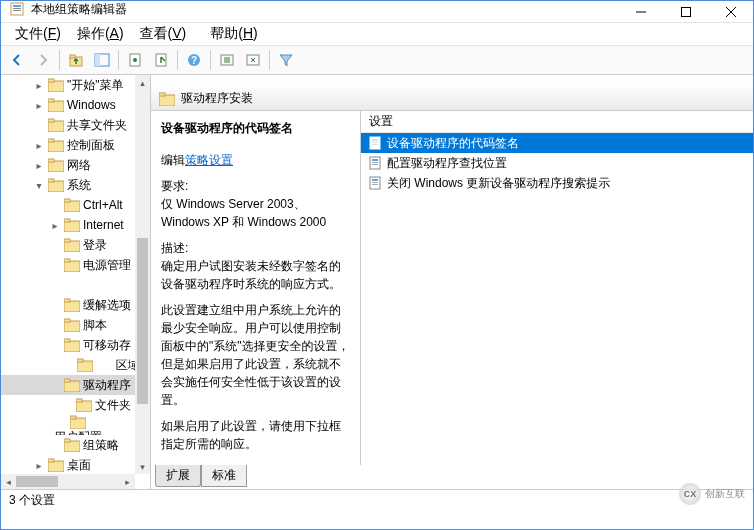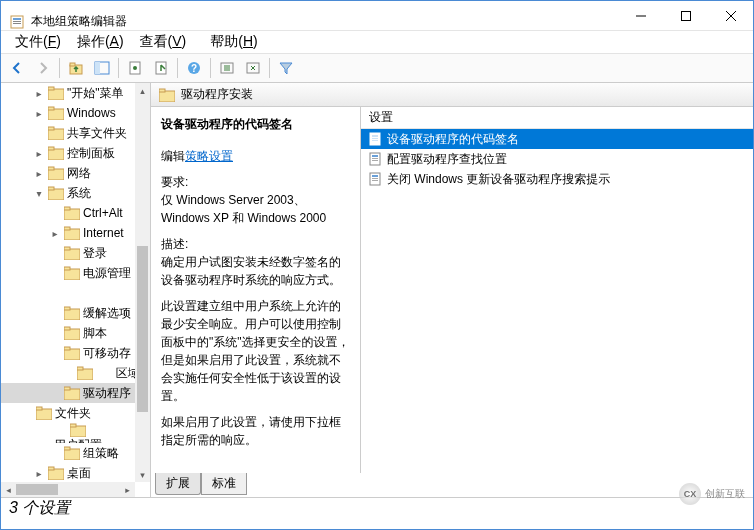--- a/index.html
+++ b/index.html
@@ -1,17 +1,17 @@
 <!DOCTYPE html>
 <html><head>
 <meta charset="utf-8">
 <style>
 * { box-sizing: border-box; margin: 0; padding: 0; font-family: "Microsoft YaHei", "Segoe UI", sans-serif; }
 body { width: 754px; height: 530px; background: #fff; overflow: hidden; position: relative; border: 1px solid #4a8ad4; }
-.titlebar { height: 30px; background: #fff; border-bottom: 1px solid #e5e5e5; display: flex; align-items: flex-end; padding: 0 0 0 8px; }
+.titlebar { height: 22px; background: #fff; border-bottom: 1px solid #e5e5e5; display: flex; align-items: flex-start; padding: 0 0 0 8px; }
 .titlebar .app-icon { width: 16px; height: 16px; margin-right: 6px; }
 .titlebar .title { font-size: 12px; flex: 1; color: #000; }
 .win-controls { display: flex; height: 100%; }
 .win-controls .btn { width: 45px; height: 100%; display: flex; align-items: center; justify-content: center; }
 .win-controls .btn svg { width: 10px; height: 10px; }
 .menubar { height: 22px; display: flex; align-items: center; padding: 0 6px; font-size: 14px; }
 .menubar .menu-item { padding: 2px 8px; color: #000; }
 .menubar .menu-item u { text-decoration: underline; }
 .toolbar { height: 30px; background: #fafafa; border-top: 1px solid #e3e3e3; border-bottom: 1px solid #ccc; display: flex; align-items: center; padding: 0 4px; gap: 2px; }
 .toolbar .tbtn { width: 24px; height: 24px; display: flex; align-items: center; justify-content: center; border: 1px solid transparent; }
@@ -23,38 +23,38 @@
 .tree-item .exp { width: 12px; display: flex; align-items: center; justify-content: center; color: #666; font-size: 10px; }
 .tree-item .folder-icon { width: 16px; height: 14px; margin: 0 3px; flex-shrink: 0; }
 .tree-item .label { color: #000; overflow: hidden; }
 .tree-item.selected { background: #d9d9d9; }
 .h-scroll { position: absolute; bottom: 0; left: 0; right: 15px; height: 15px; background: #f0f0f0; display: flex; }
 .v-scroll { position: absolute; top: 0; right: 0; bottom: 15px; width: 15px; background: #f0f0f0; display: flex; flex-direction: column; }
 .scroll-btn { width: 15px; height: 15px; background: #f0f0f0; display: flex; align-items: center; justify-content: center; color: #606060; font-size: 9px; }
 .scroll-track { flex: 1; background: #f0f0f0; position: relative; }
 .scroll-thumb { position: absolute; background: #c2c2c2; }
 .detail-pane { flex: 1; display: flex; flex-direction: column; position: relative; }
-.detail-header { height: 24px; background: linear-gradient(#fdfdfd, #eaeaea); border-bottom: 1px solid #ccc; display: flex; align-items: center; padding: 0 8px; font-size: 12px; }
+.detail-header { height: 24px; background: linear-gradient(#fdfdfd, #eaeaea); border-bottom: 1px solid #ccc; display: flex; align-items: center; padding: 0 8px; font-size: 12px; margin-top: 12px; }
 .detail-header .folder-icon { width: 16px; height: 14px; margin-right: 6px; }
 .detail-body { flex: 1; display: flex; overflow: hidden; }
 .desc-col { width: 210px; padding: 8px 10px; font-size: 12px; color: #000; line-height: 1.5; border-right: 1px solid #ccc; overflow: hidden; }
 .desc-col .setting-title { font-weight: bold; margin-bottom: 14px; }
 .desc-col .edit-link { color: #0066cc; text-decoration: underline; }
 .desc-col p { margin: 8px 0 0 0; }
 .list-col { flex: 1; display: flex; flex-direction: column; }
 .list-header { height: 22px; border-bottom: 1px solid #e5e5e5; display: flex; align-items: center; padding: 0 8px; font-size: 12px; }
 .list-body { flex: 1; padding: 0; }
 .list-row { height: 20px; display: flex; align-items: center; padding: 0 6px; font-size: 12px; gap: 4px; }
 .list-row.selected { background: #0078d7; color: #fff; }
 .list-row .row-icon { width: 16px; height: 16px; flex-shrink: 0; }
 .tabs-footer { height: 24px; display: flex; align-items: flex-start; padding-left: 4px; position: relative; }
 .tab { font-size: 12px; padding: 2px 10px; border: 1px solid #999; border-top: none; background: #fff; position: relative; }
 .tab.active { background: #e5e5e5; border-bottom-left-radius: 3px; border-bottom-right-radius: 3px; }
 .tab.inactive { background: #f0f0f0; }
-.statusbar { height: 22px; border-top: 1px solid #ccc; display: flex; align-items: center; padding: 0 8px; font-size: 16px; background: #fff; font-style: italic; }
+.statusbar { height: 22px; border-top: 1px solid #ccc; display: flex; align-items: center; padding: 0 8px; font-size: 12px; background: #fff; }
 .watermark { position: absolute; right: 8px; bottom: 24px; display: flex; align-items: center; opacity: 0.7; font-size: 10px; color: #555; gap: 4px; }
 .watermark .logo { width: 22px; height: 22px; border-radius: 50%; background: radial-gradient(#fff,#bbb); display: flex; align-items: center; justify-content: center; font-size: 9px; font-weight: bold; color: #333; }
 </style>
 </head>
 <body>
 
 <div class="titlebar">
   <svg class="app-icon" viewBox="0 0 16 16">
       <rect x="2" y="2" width="12" height="12" fill="#fff" stroke="#c79b52"></rect>
       <rect x="4" y="4" width="8" height="2" fill="#6aa0d8"></rect>
@@ -271,21 +271,21 @@
           <span class="label">区域设置</span>
         </div>
         <div class="tree-item selected" style="padding-left: 48px;">
           <span class="exp"></span>
           <svg class="folder-icon" viewBox="0 0 16 14">
             <rect x="0" y="3" width="16" height="11" fill="#f7e39b" stroke="#c79b52"></rect>
             <rect x="0" y="1" width="6" height="3" fill="#f7e39b" stroke="#c79b52"></rect>
           </svg>
           <span class="label">驱动程序</span>
         </div>
-        <div class="tree-item" style="padding-left: 20px;">
+        <div class="tree-item" style="padding-left: 60px;">
           <span class="exp"></span>
           <svg class="folder-icon" viewBox="0 0 16 14">
             <rect x="0" y="3" width="16" height="11" fill="#f7e39b" stroke="#c79b52"></rect>
             <rect x="0" y="1" width="6" height="3" fill="#f7e39b" stroke="#c79b52"></rect>
           </svg>
           <span class="label">文件夹</span>
         </div>
         <div class="tree-item" style="padding-left: 20px; flex-direction: column;">
           <span class="exp"></span>
           <svg class="folder-icon" viewBox="0 0 16 14">

